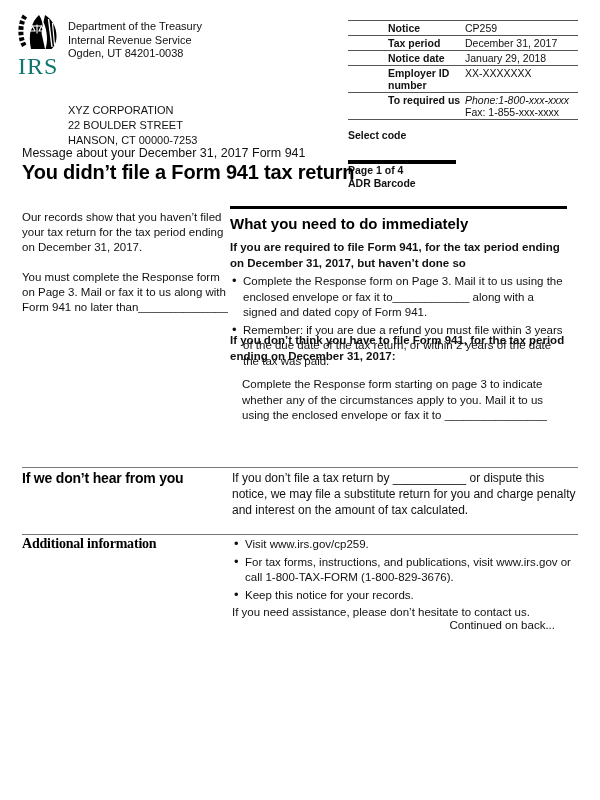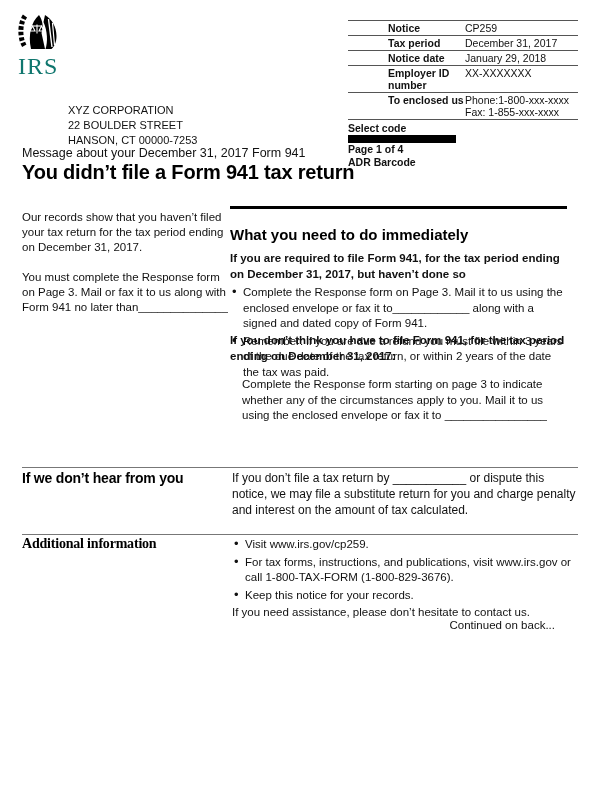--- a/index.html
+++ b/index.html
@@ -20,32 +20,32 @@
     font-size: 24px; line-height: 22px; letter-spacing: 1px; color: #0f766e;
   }
   .agency { position: absolute; left: 68px; top: 20px; font-size: 11px; line-height: 13.5px; color: #111; }
   .recipient { position: absolute; left: 68px; top: 103px; font-size: 11px; line-height: 15px; color: #111; }
 
   .notice-box { position: absolute; left: 348px; top: 20px; width: 230px; font-size: 10.5px; color: #111; }
   .nrow { display: flex; border-top: 1px solid #555; padding: 1px 0 1px 0; min-height: 13px; }
   .nrows { border-bottom: 1px solid #555; }
   .nlabel { font-weight: bold; width: 117px; flex: 0 0 117px; padding-left: 40px; }
   .nvalue { flex: 1; }
-  .select-code { font-weight: bold; border-bottom: 8px solid #000000; width: 108px; margin-top: 2px; padding-bottom: 1px; }
+  .select-code { font-weight: bold; border-bottom: 4px solid #000000; width: 108px; margin-top: 9px; padding-bottom: 19px; }
   .bold-line { font-weight: bold; line-height: 13px; }
 
   
   .kicker { position: absolute; left: 22px; top: 146px; font-size: 12.5px; color: #111; }
   .headline { position: absolute; left: 22px; top: 161px; font-size: 20px; font-weight: bold; color: #000; letter-spacing: -0.2px; }
 
   
   .intro { position: absolute; left: 22px; top: 210px; width: 208px; font-size: 11.5px; line-height: 15px; color: #111; }
   .intro p + p { margin-top: 15px; }
 
-  .immediate { position: absolute; left: 230px; top: 206px; width: 337px; border-top: 3px solid #000; padding-top: 16px; color: #111; }
+  .immediate { position: absolute; left: 230px; top: 206px; width: 337px; border-top: 3px solid #000; padding-top: 5px; color: #111; }
   .immediate h2 { font-size: 15px; font-weight: bold; margin: 1px 0 7px 0; color: #000; }
   .b-para { font-size: 11.5px; line-height: 16px; font-weight: bold; margin-bottom: 3px; }
   ul.bullets { list-style: none; font-size: 11.5px; line-height: 15.5px; }
   ul.bullets li { padding-left: 13px; position: relative; margin-bottom: 2px; }
   ul.bullets li::before { content: "\2022"; position: absolute; left: 2px; top: -1px; font-size: 13px; }
 
   .not-required { position: absolute; left: 230px; top: 332px; width: 340px; color: #111; }
   .not-required .body { font-size: 11.5px; line-height: 15.5px; margin-top: 13px; margin-left: 12px; width: 322px; }
 
   
@@ -76,43 +76,48 @@
       <g stroke="#fff" stroke-width="1.1" fill="none">
         <path d="M14.5,13 h9"></path>
         <path d="M19,11.5 v9"></path>
         <path d="M14.5,13 l-2.5,5 h5 z"></path>
         <path d="M23.5,13 l-2.5,5 h5 z"></path>
       </g>
     </svg>
     <div class="logo-text">IRS</div>
   </div>
 
+  <div class="agency">
+    <div>Department of the Treasury</div>
+    <div>Internal Revenue Service</div>
+    <div>Ogden, UT 84201-0038</div>
+  </div>
 
   <div class="notice-box">
     <div class="nrows">
       <div class="nrow">
         <span class="nlabel">Notice</span>
         <span class="nvalue">CP259</span>
       </div>
       <div class="nrow">
         <span class="nlabel">Tax period</span>
         <span class="nvalue">December 31, 2017</span>
       </div>
       <div class="nrow">
         <span class="nlabel">Notice date</span>
         <span class="nvalue">January 29, 2018</span>
       </div>
       <div class="nrow">
         <span class="nlabel">Employer ID number</span>
         <span class="nvalue">XX-XXXXXXX</span>
       </div>
       <div class="nrow">
-        <span class="nlabel">To enclosed us</span>
+        <span class="nlabel">To required us</span>
         <span class="nvalue">
-          <span style="display:block;">Phone:1-800-xxx-xxxx</span>
+          <span style="display:block;font-style:italic;">Phone:1-800-xxx-xxxx</span>
           <span style="display:block;">Fax: 1-855-xxx-xxxx</span>
         </span>
       </div>
     </div>
     <div class="select-code">Select code</div>
     <div class="bold-line">Page 1 of 4</div>
     <div class="bold-line">ADR Barcode</div>
   </div>
 
   <div class="recipient">

